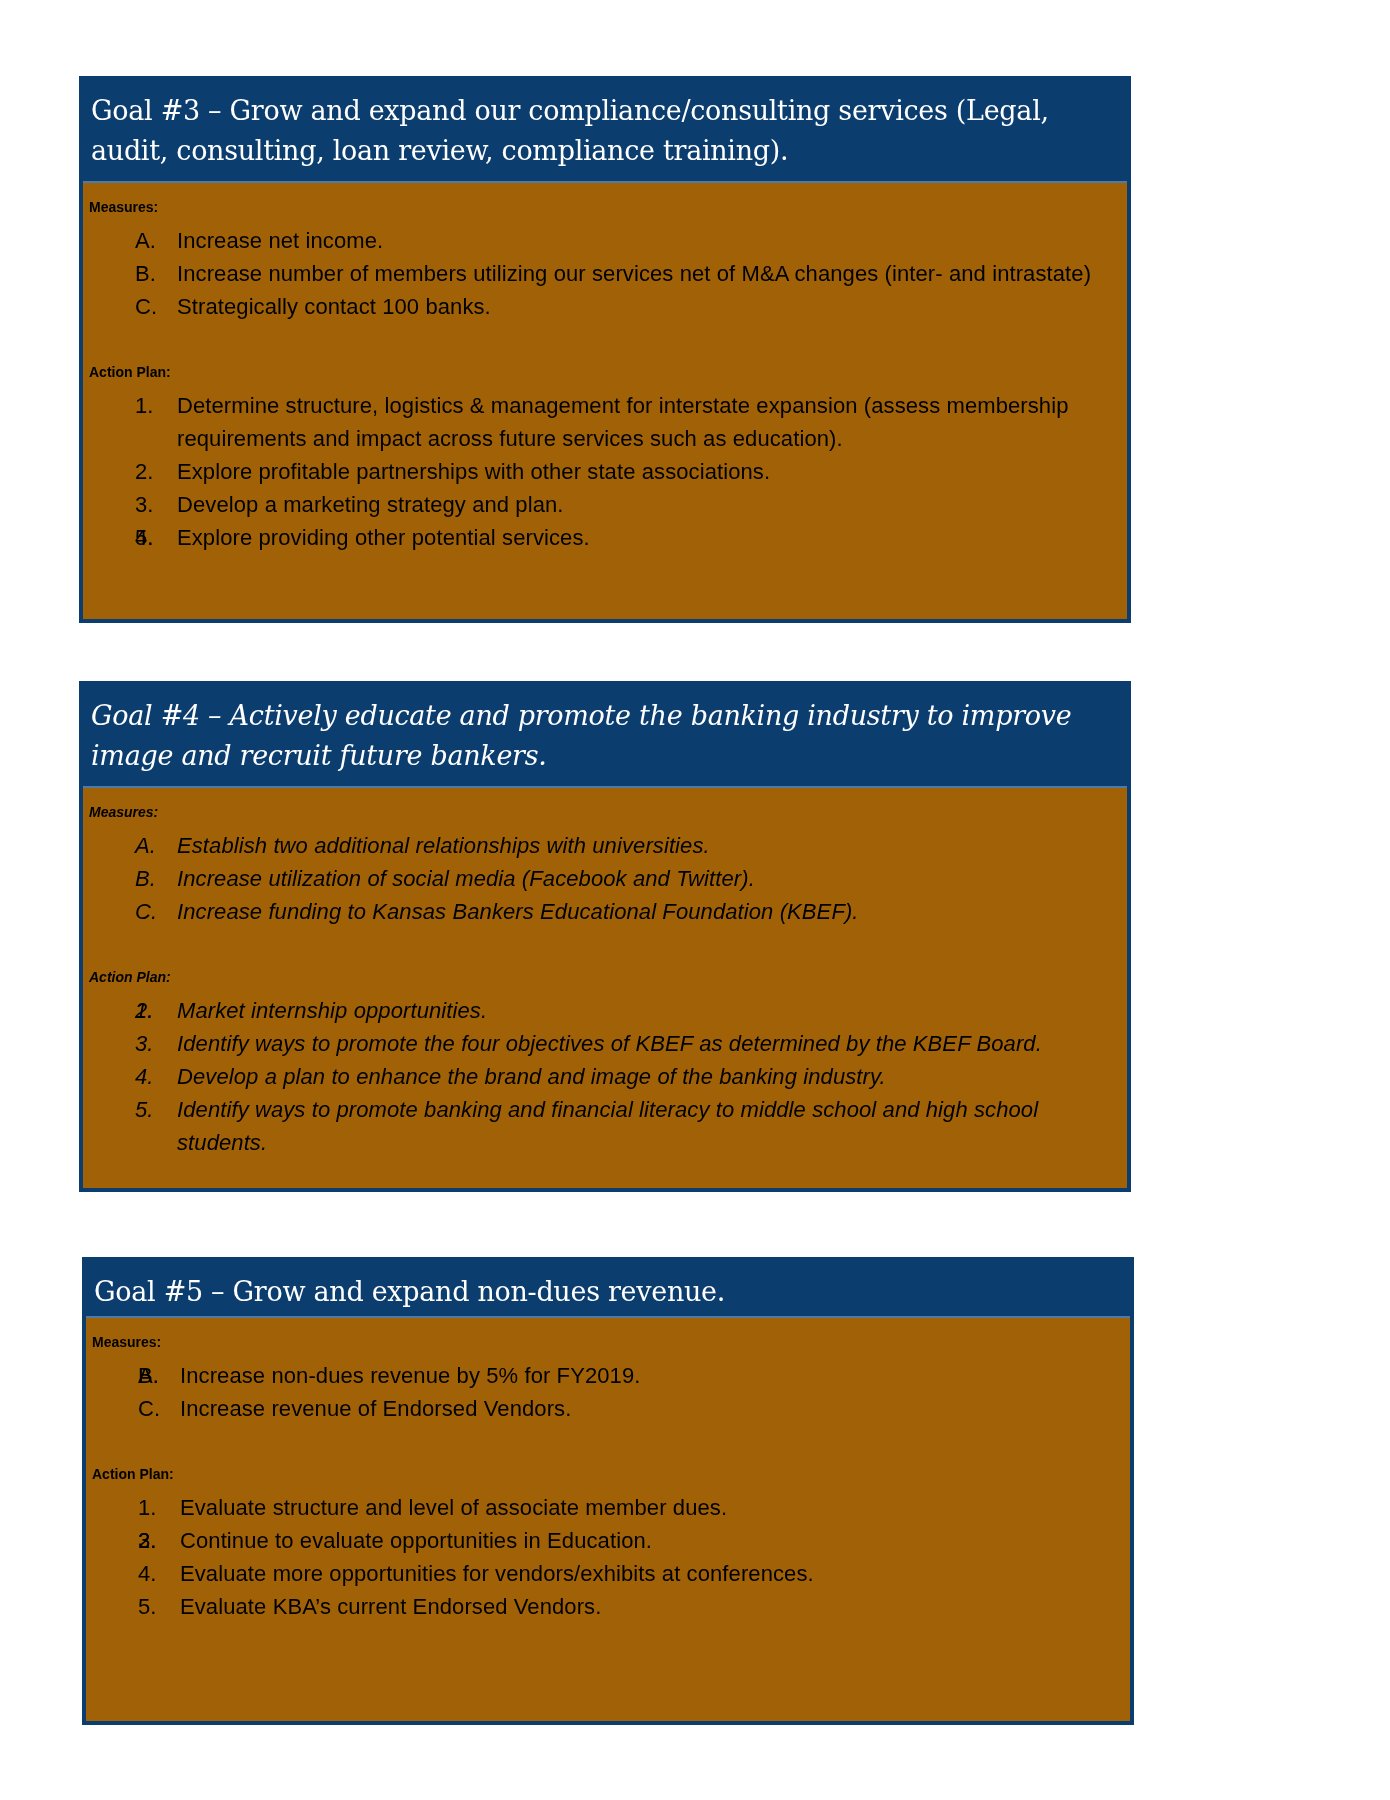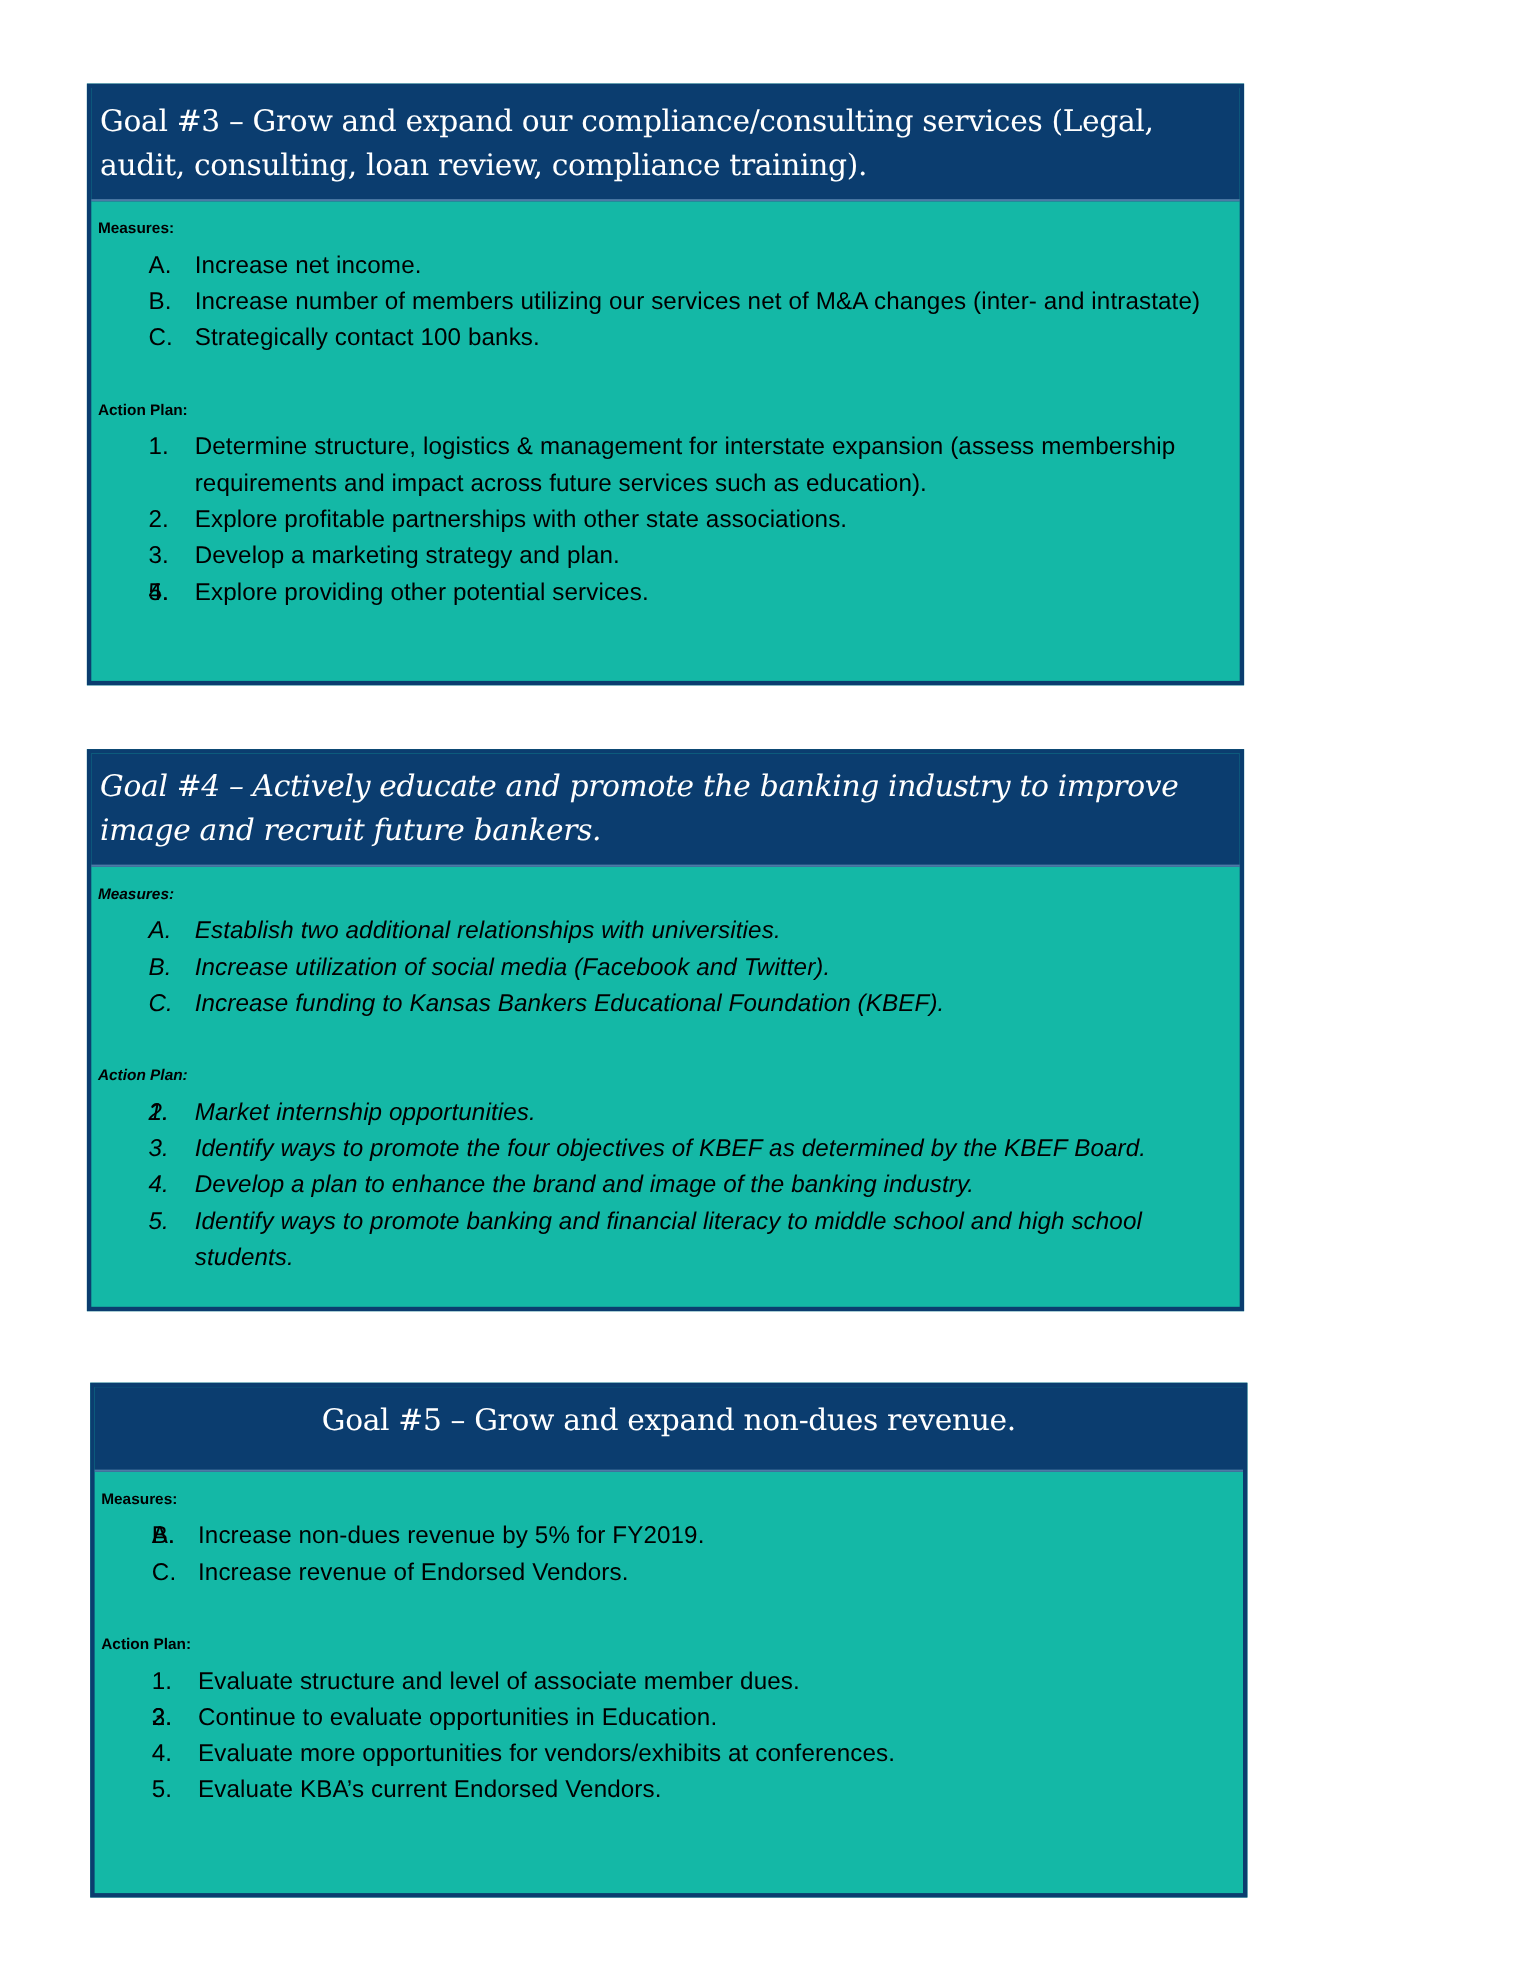--- a/index.html
+++ b/index.html
@@ -14,39 +14,38 @@
       overflow: hidden;
       font-family: "DejaVu Sans", sans-serif;
       color: #000;
     }
     .goal-box {
       position: absolute;
       left: 79px;
       width: 1052px;
       border: 4px solid #0b3d6f;
       box-sizing: border-box;
-      background: #14b8a6;
+      background: #a16207;
     }
     #goal-0 { top: 76px;   height: 547px; }
     #goal-1 { top: 681px;  height: 511px; }
     #goal-2 { top: 1257px; height: 468px; left: 82px; }
 
     .goal-header {
       background: #0b3d6f;
       color: #ffffff;
       font-family: "DejaVu Serif", serif;
       font-size: 27px;
       line-height: 40px;
       padding: 11px 8px 10px 8px;
       border-bottom: 2px solid #4d7aa6;
       letter-spacing: -0.3px;
     }
     #goal-2 .goal-header {
-      padding: 11px 8px 24px 8px;
-      text-align: center;
+      padding: 11px 8px 4px 8px;
     }
     .goal-body {
       padding: 8px 10px 18px 6px;
     }
     .section-label {
       font-family: "Liberation Sans", sans-serif;
       font-weight: bold;
       font-size: 14px;
       line-height: 33px;
       margin: 0;

